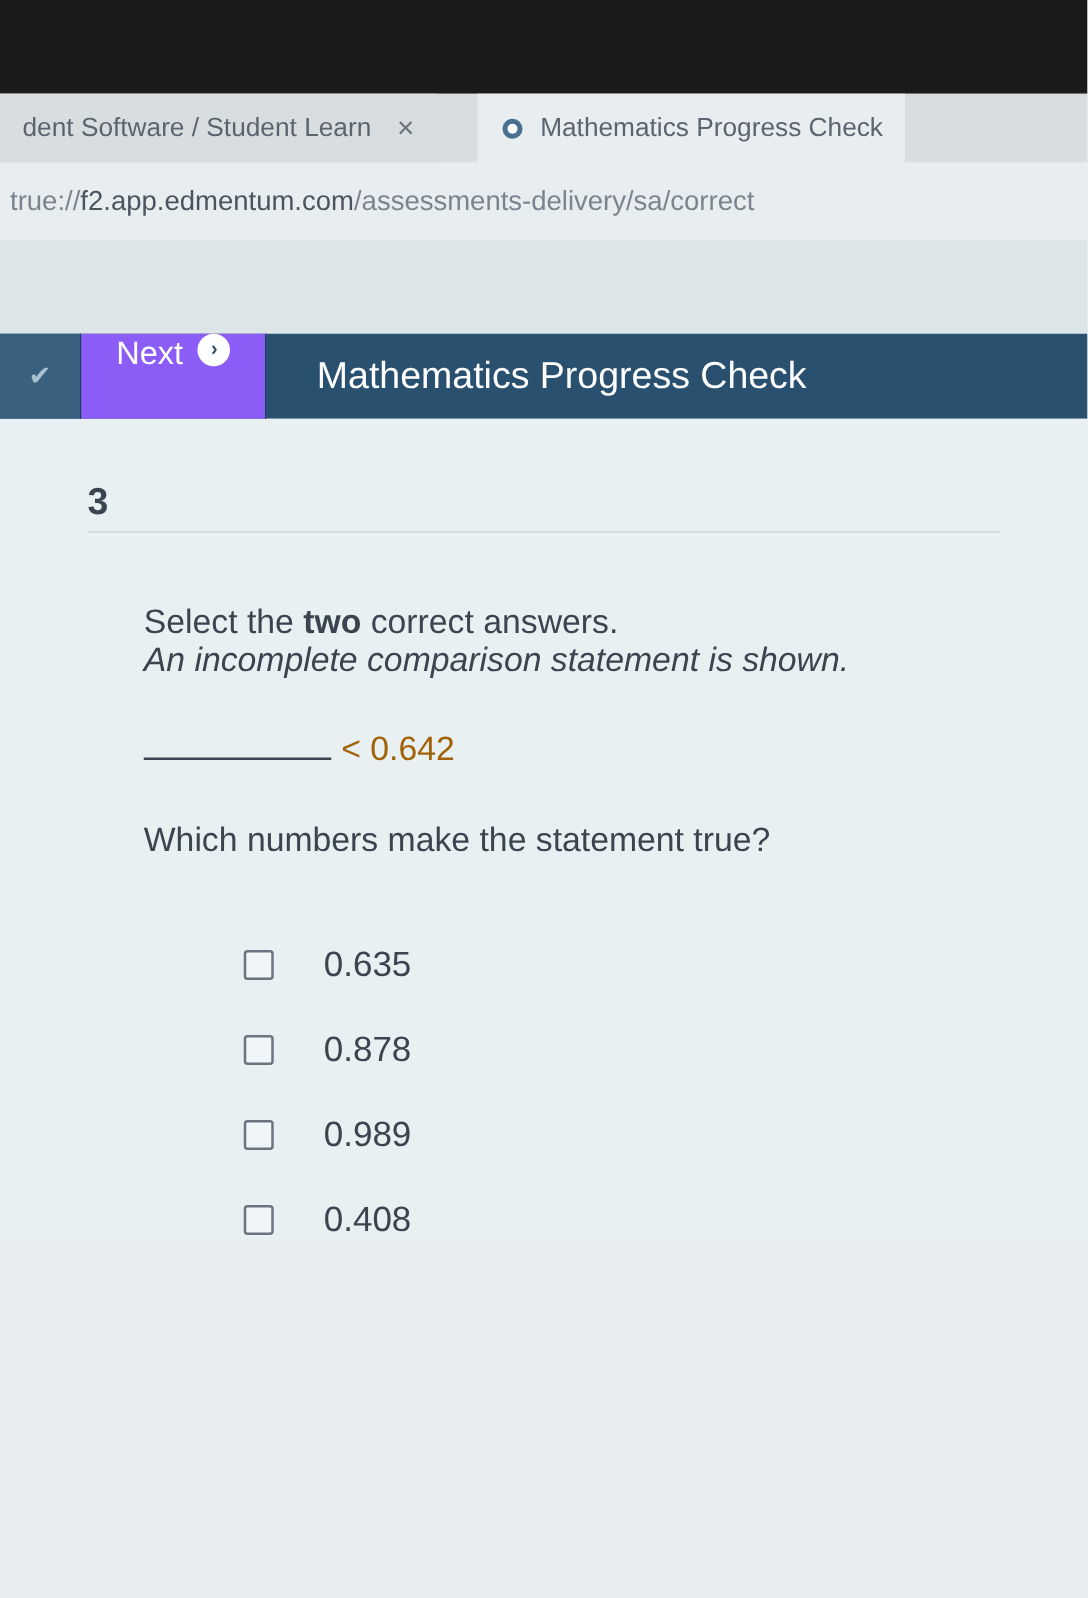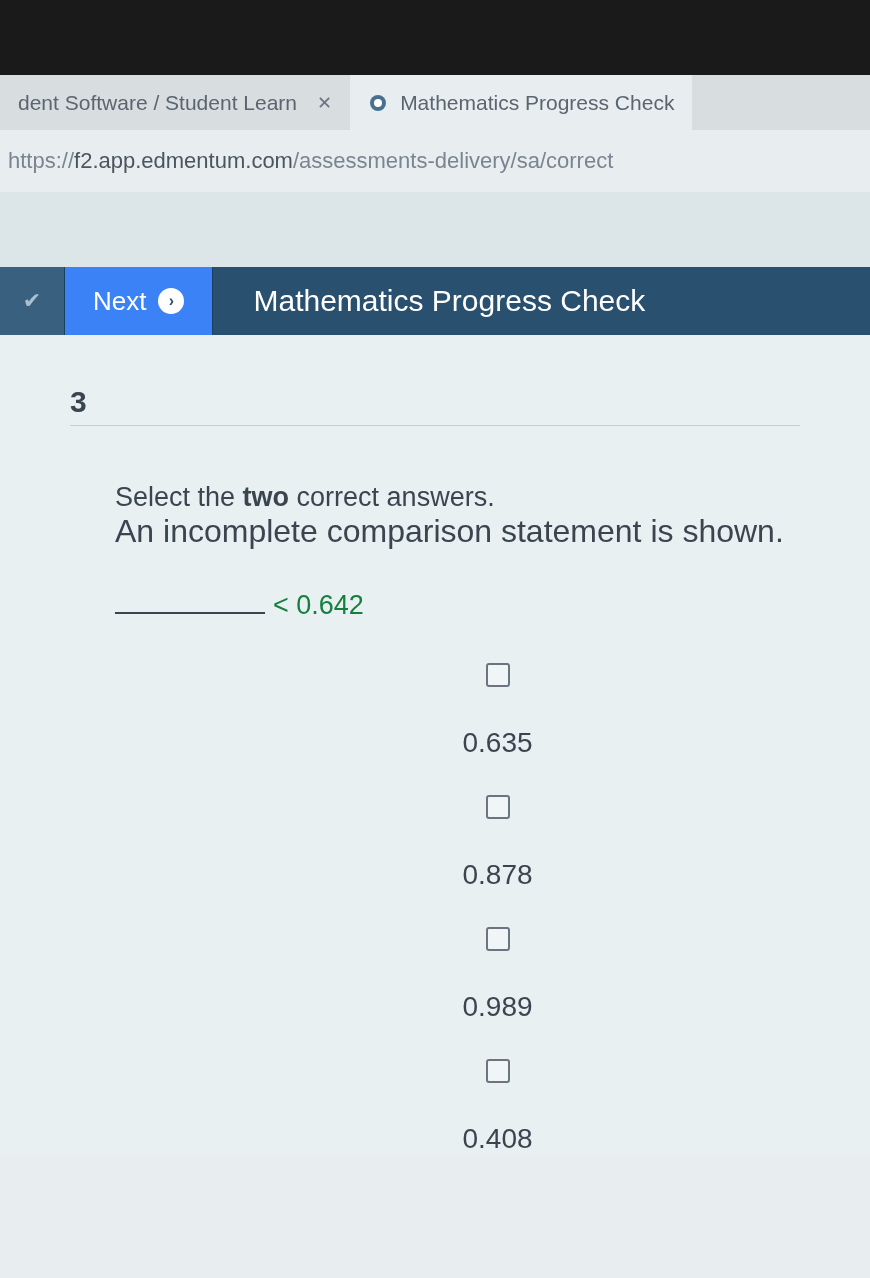--- a/index.html
+++ b/index.html
@@ -17,20 +17,21 @@
     .top-black {
       height: 75px;
       background: #1a1a1a;
     }
     .browser-tabs {
       display: flex;
       align-items: center;
       height: 55px;
       background: #d8dee0;
       padding-left: 0;
+      gap: 32px;
     }
     .tab {
       display: flex;
       align-items: center;
       padding: 0 18px;
       height: 100%;
       font-size: 21px;
       color: #5a6570;
       gap: 12px;
     }
@@ -79,23 +80,23 @@
       justify-content: center;
       background: #3a6080;
       border-right: 1px solid #1a4060;
     }
     .chevron-down {
       color: #a8c0d0;
       font-size: 22px;
     }
     .next-btn {
       display: flex;
-      align-items: center;
+      align-items: flex-start;
       padding: 0 28px;
-      background: #3b82f6;
+      background: #8b5cf6;
       color: #fff;
       font-size: 26px;
       font-weight: 500;
       gap: 12px;
       border-right: 1px solid #1a4060;
     }
     .arrow-circle {
       width: 26px;
       height: 26px;
       border-radius: 50%;
@@ -133,27 +134,28 @@
       padding-top: 48px;
     }
     .instruction {
       font-size: 27px;
       color: #3a4550;
     }
     .instruction .bold {
       font-weight: bold;
     }
     .statement-text {
-      font-size: 32px;
+      font-size: 27px;
       color: #3a4550;
       margin-bottom: 40px;
+      font-style: italic;
     }
     .comparison-line {
       font-size: 27px;
-      color: #15803d;
+      color: #a16207;
       margin-bottom: 42px;
       display: flex;
       align-items: baseline;
     }
     .blank {
       display: inline-block;
       width: 150px;
       border-bottom: 2px solid #3a4550;
       margin-right: 8px;
     }
@@ -163,21 +165,20 @@
       margin-bottom: 68px;
     }
     .options {
       padding-left: 80px;
     }
     .option-row {
       display: flex;
       align-items: center;
       gap: 40px;
       margin-bottom: 36px;
-      flex-direction: column;
     }
     .checkbox {
       width: 24px;
       height: 24px;
       border: 2px solid #6a7580;
       background: #f0f5f7;
       border-radius: 3px;
     }
     .option-label {
       font-size: 28px;
@@ -199,21 +200,21 @@
       <svg width="18" height="18" viewBox="0 0 18 18">
           <circle cx="9" cy="9" r="8" fill="#4a7090"></circle>
           <circle cx="9" cy="9" r="4" fill="#fff"></circle>
         </svg>
     </span>
     <span>Mathematics Progress Check</span>
   </div>
 </div>
 
 <div class="address-bar">
-  <span>https://</span><span class="domain">f2.app.edmentum.com</span><span>/assessments-delivery/sa/correct</span>
+  <span>true://</span><span class="domain">f2.app.edmentum.com</span><span>/assessments-delivery/sa/correct</span>
 </div>
 
 <div class="spacer-1"></div>
 
 <div class="nav-bar">
   <div class="dropdown-toggle">
     <span class="chevron-down">✔</span>
   </div>
   <div class="next-btn">
     <span>Next</span>
@@ -226,20 +227,21 @@
   <div class="question-number">3</div>
   <div class="question-body">
     <div class="instruction">
       <span>Select the </span><span class="bold">two</span><span> correct answers.</span>
     </div>
     <div class="statement-text">An incomplete comparison statement is shown.</div>
     <div class="comparison-line">
       <span class="blank"></span>
       <span>&lt; 0.642</span>
     </div>
+    <div class="followup">Which numbers make the statement true?</div>
     <div class="options">
       <div class="option-row">
         <div class="checkbox"></div>
         <div class="option-label">0.635</div>
       </div>
       <div class="option-row">
         <div class="checkbox"></div>
         <div class="option-label">0.878</div>
       </div>
       <div class="option-row">

